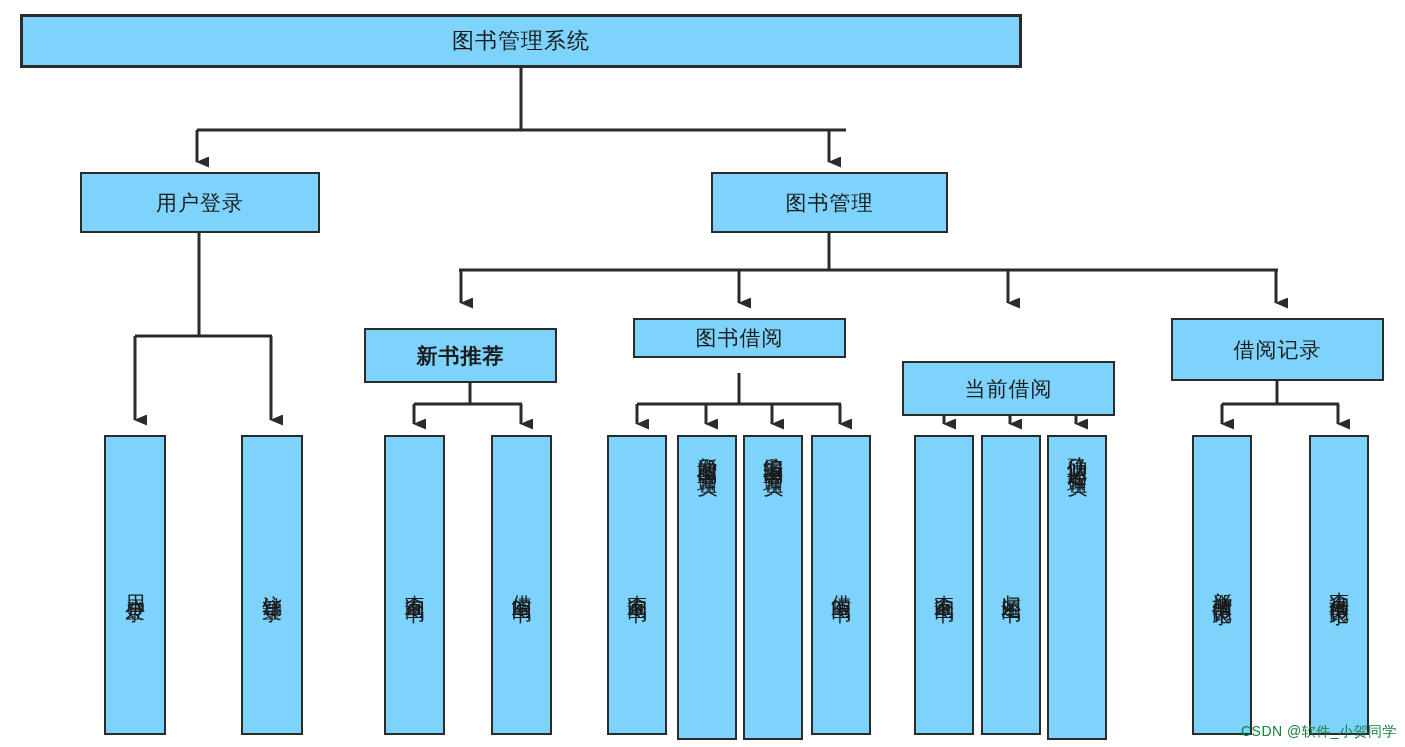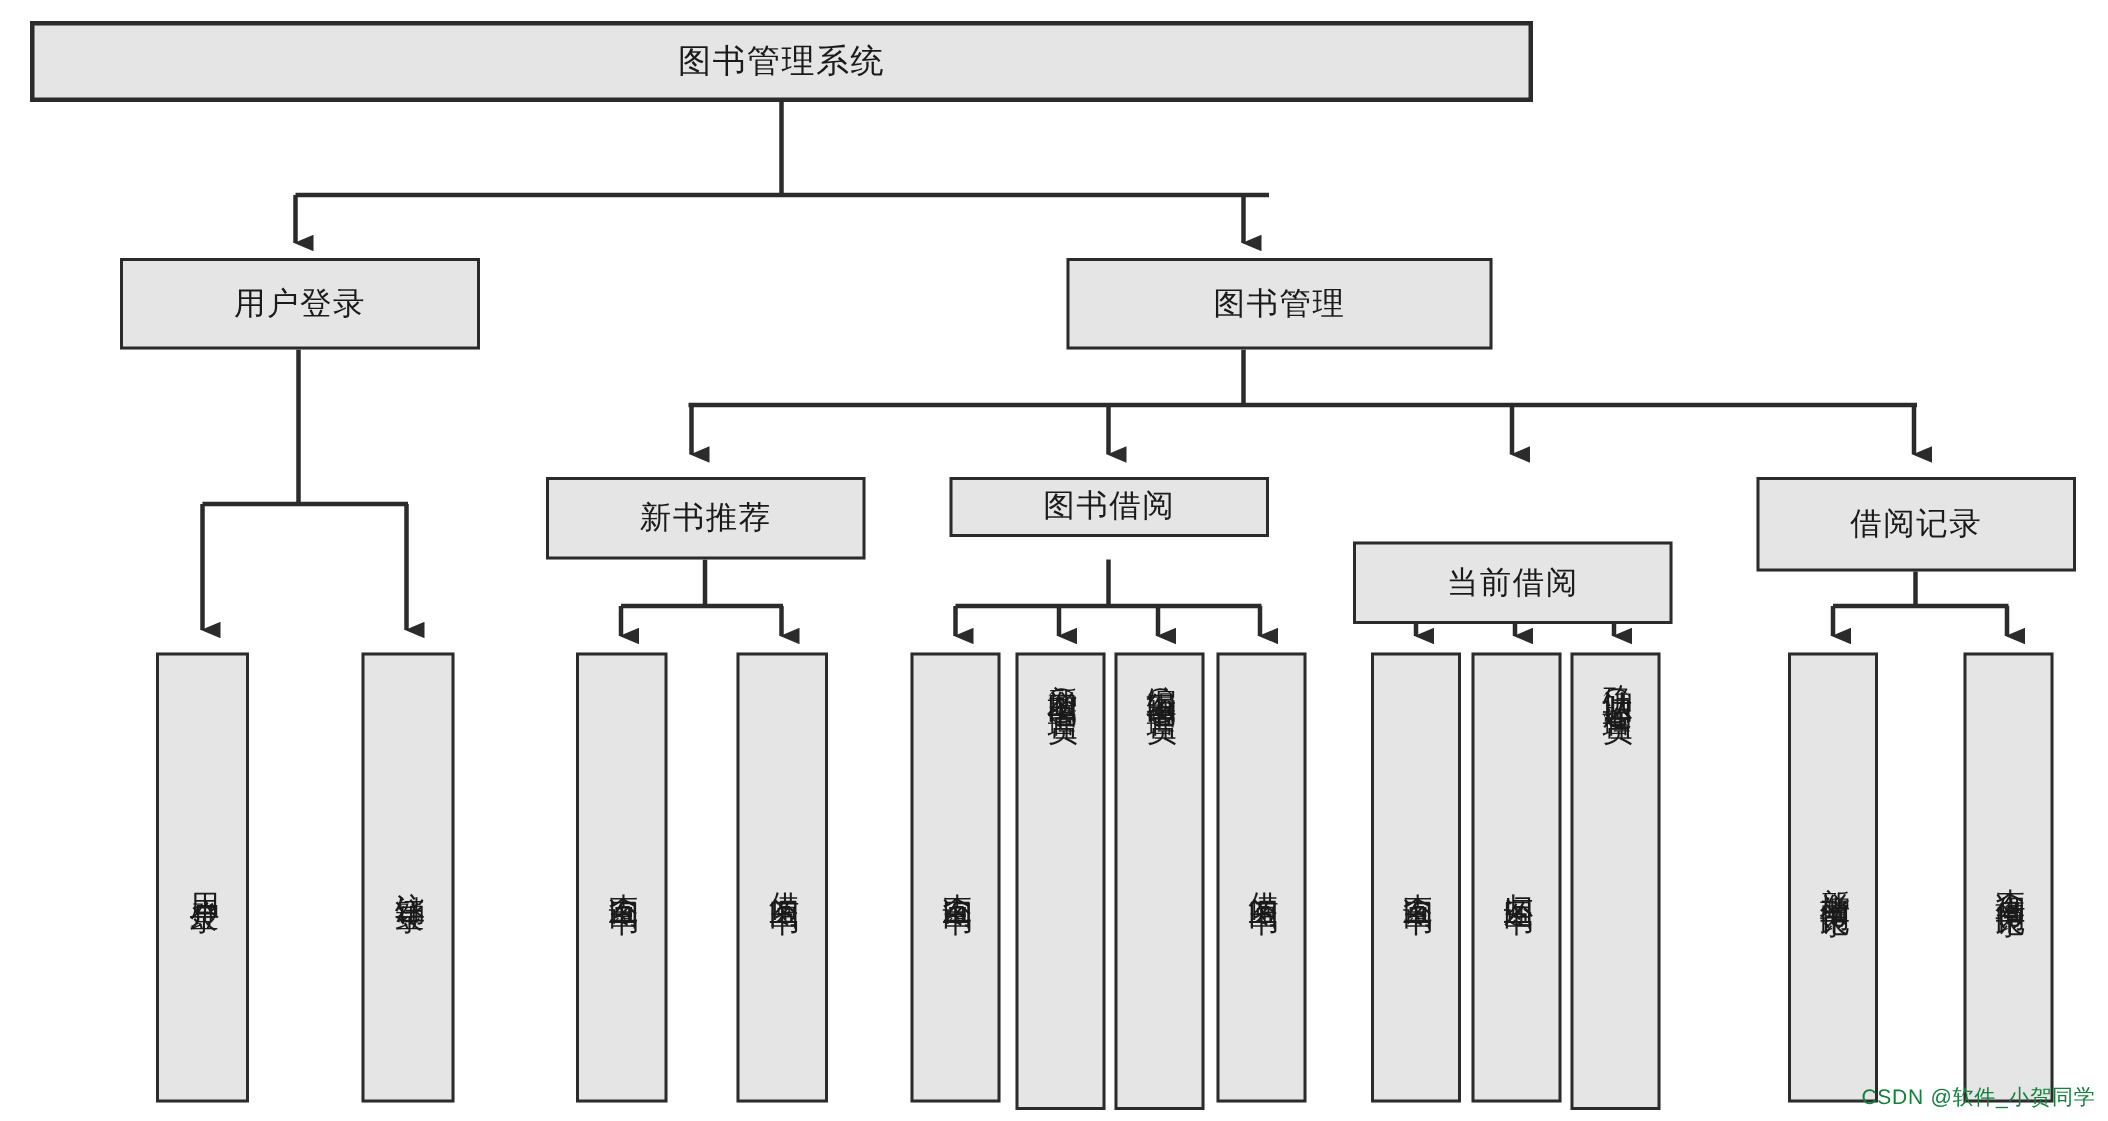--- a/index.html
+++ b/index.html
@@ -7,21 +7,21 @@
     width:1405px;height:747px;overflow:hidden;
     font-family:"Liberation Sans","DejaVu Sans",sans-serif;
     -webkit-font-smoothing:antialiased;
   }
   #diagram-root{position:relative;width:1405px;height:747px;background:#fff;}
   svg.layer{position:absolute;left:0;top:0;width:1405px;height:747px;}
 
   .node-box{
     position:absolute;
     box-sizing:border-box;
-    background:#e5e5e5;
+    background:#7dd3fc;
     border:2.5px solid #2b2b2b;
     display:flex;
     align-items:center;
     justify-content:center;
     color:#1a1a1a;
   }
   .node-box.root{border-width:3px;}
   .node-label-h{
     font-size:21px;
     line-height:1.2;
@@ -108,25 +108,25 @@
   </svg>
 
   <div class="node-box root" style="left:20px;top:14px;width:1002px;height:54px;">
     <span class="node-label-h">图书管理系统</span>
   </div>
 
   <div class="node-box" style="left:80px;top:172px;width:240px;height:61px;">
     <span class="node-label-h">用户登录</span>
   </div>
 
-  <div class="node-box" style="left:711px;top:172px;width:284px;height:61px;">
+  <div class="node-box" style="left:711px;top:172px;width:237px;height:61px;">
     <span class="node-label-h">图书管理</span>
   </div>
 
-  <div class="node-box" style="left:364px;top:318px;width:213px;height:55px;">
+  <div class="node-box" style="left:364px;top:328px;width:193px;height:55px;font-weight:bold;">
     <span class="node-label-h">新书推荐</span>
   </div>
 
   <div class="node-box" style="left:633px;top:318px;width:213px;height:40px;">
     <span class="node-label-h">图书借阅</span>
   </div>
 
   <div class="node-box" style="left:902px;top:318px;width:213px;height:55px;margin-top:43px;">
     <span class="node-label-h">当前借阅</span>
   </div>

